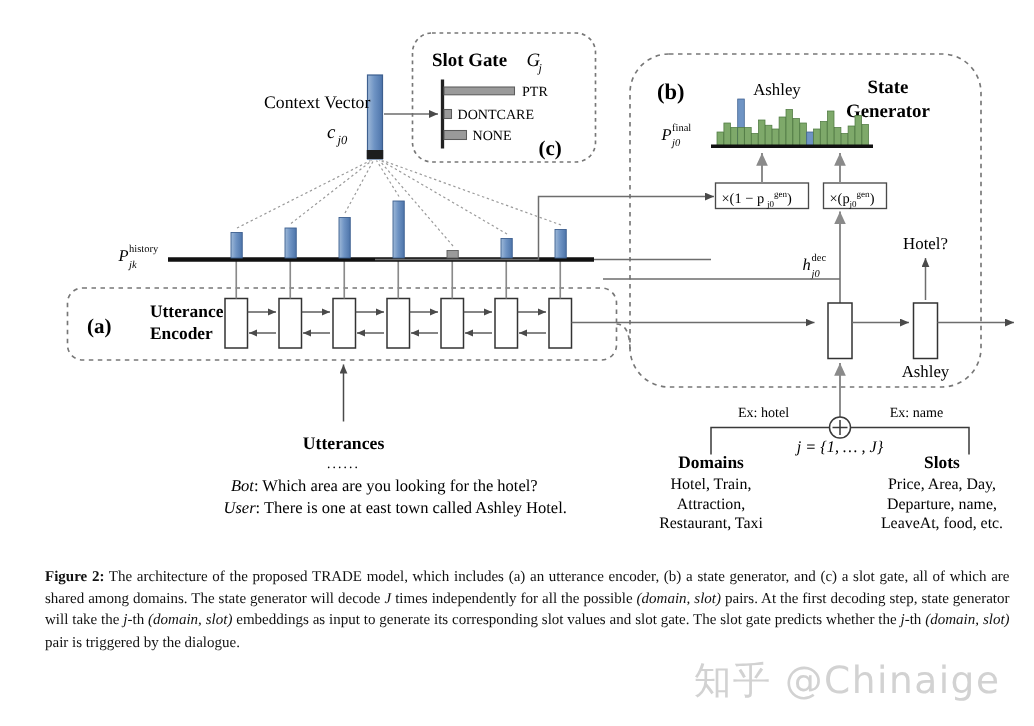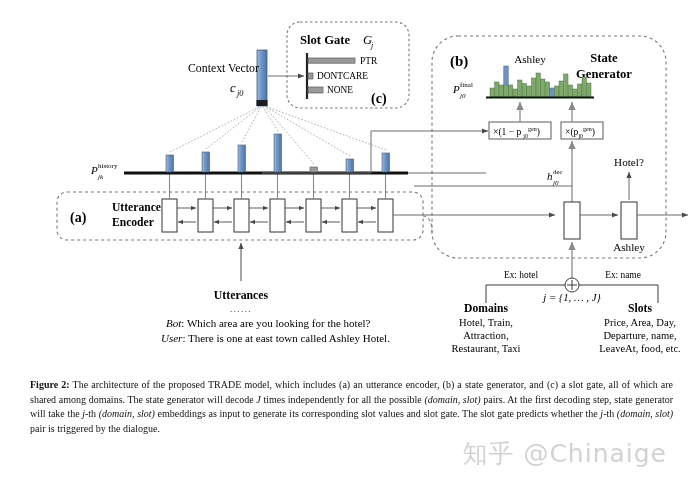--- a/index.html
+++ b/index.html
@@ -1,17 +1,17 @@
 <!DOCTYPE html>
 <html><head>
 <meta charset="utf-8">
 <style>
   html,body{margin:0;padding:0;background:#fff;}
   body{width:689px;height:484px;font-family:"Liberation Serif",serif;color:#111;overflow:hidden;position:relative;}
-  #fig{position:absolute;left:16px;top:0;width:603px;height:370px;}
+  #fig{position:absolute;left:4px;top:0;width:603px;height:370px;}
   #cap{position:absolute;left:0;top:370px;width:689px;height:114px;}
   .capinner{padding:8px 16px 0 30px;font-size:10px;line-height:1.45;text-align:justify;}
   .capinner i{font-style:italic;}
   .wm{position:absolute;right:22px;bottom:14px;font-family:"DejaVu Sans",sans-serif;font-size:25px;color:#d2d2d2;letter-spacing:1px;white-space:nowrap;}
   svg{display:block;}
   .ser{font-family:"Liberation Serif",serif;}
   .it{font-style:italic;}
   .bd{font-weight:bold;}
 </style>
 </head>

